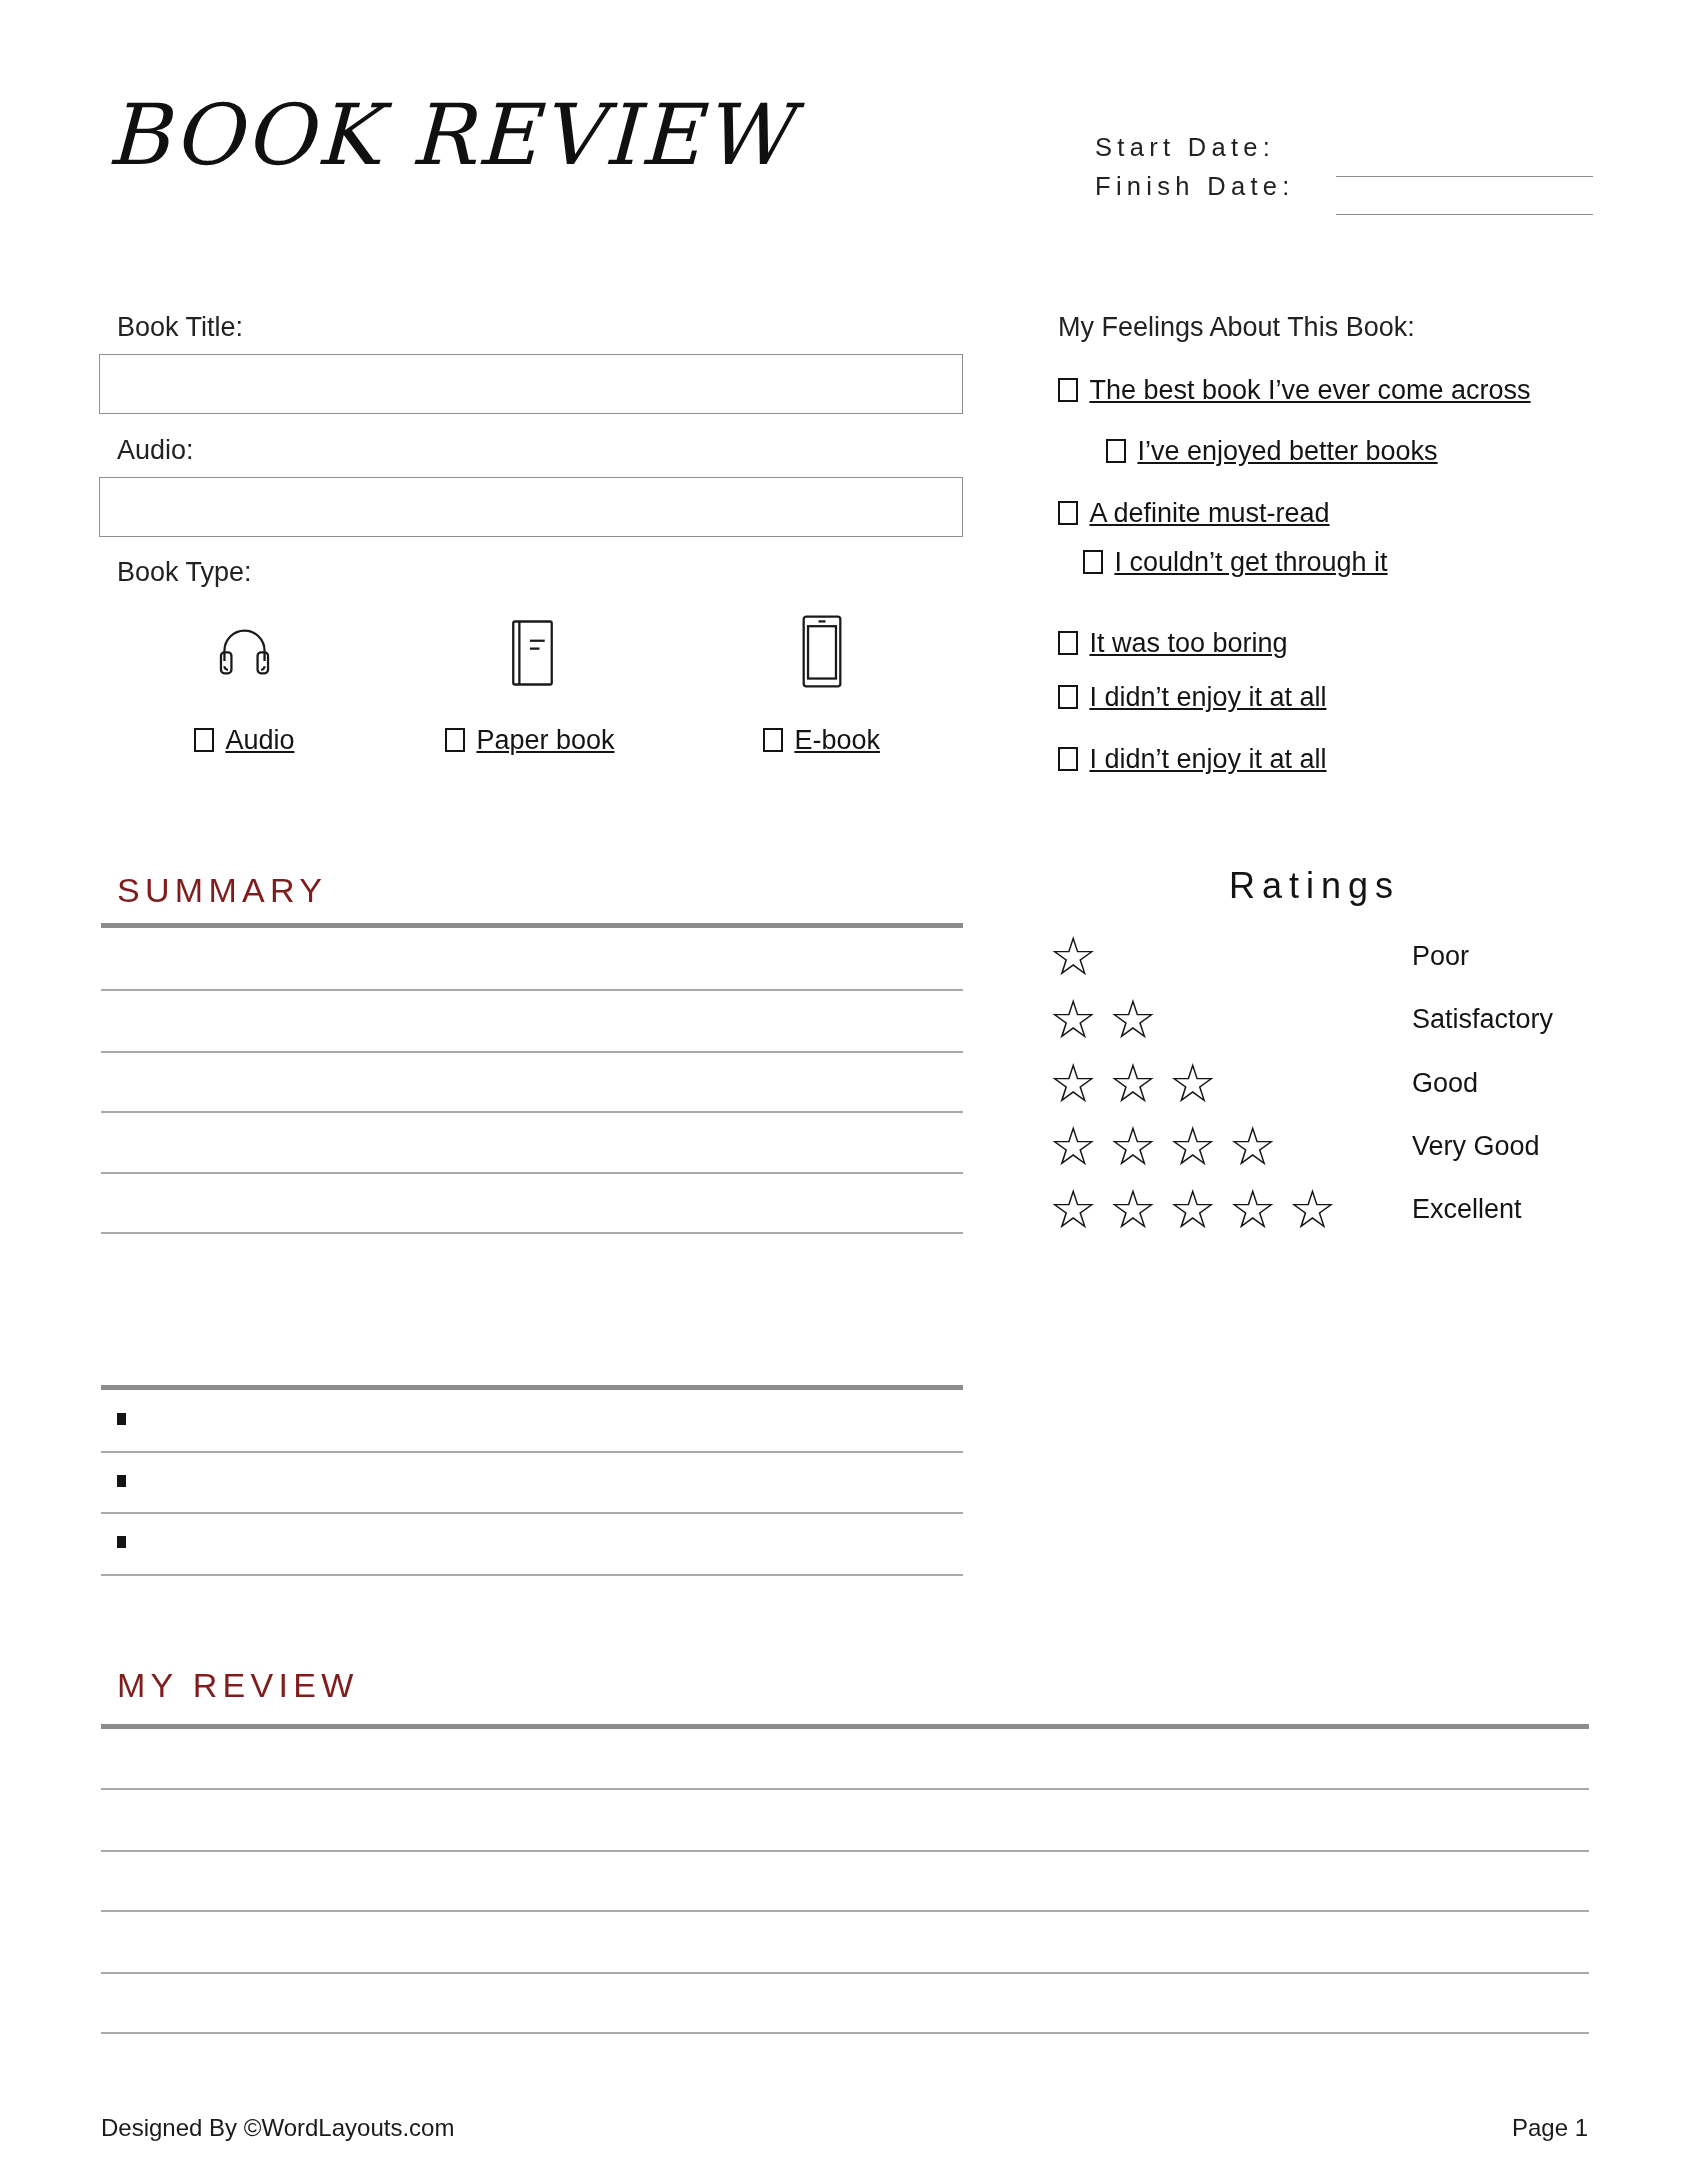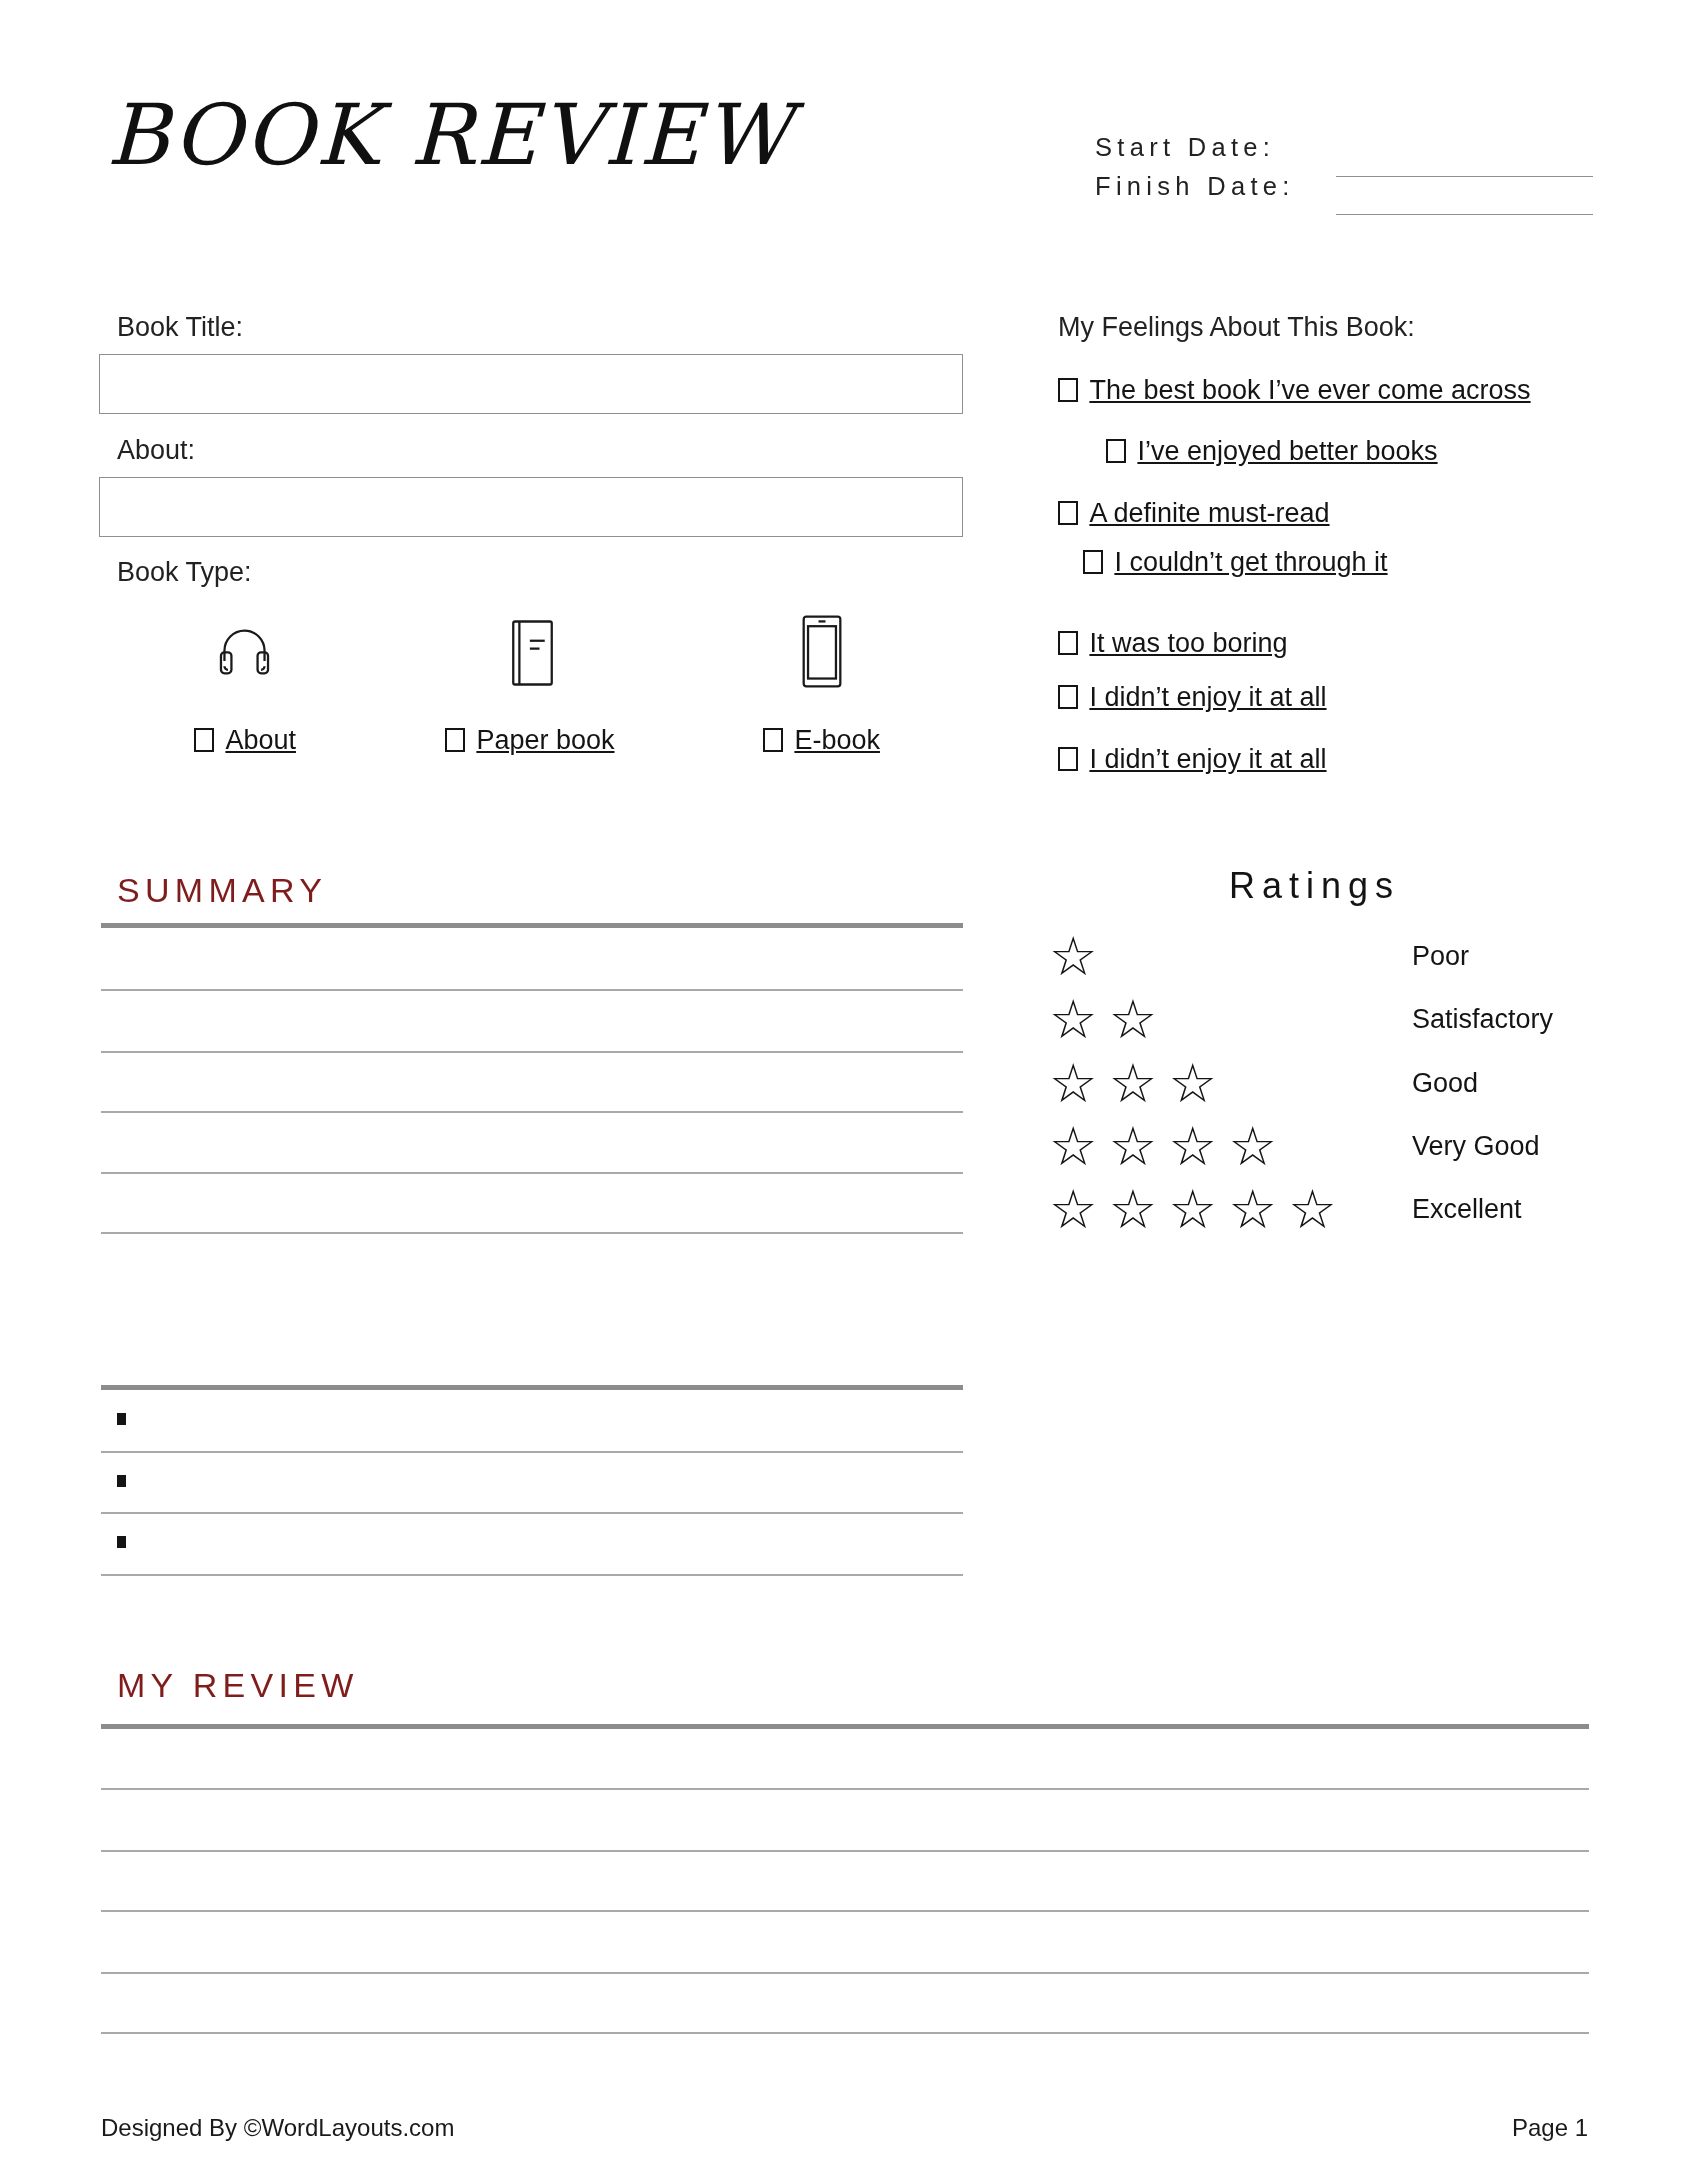--- a/index.html
+++ b/index.html
@@ -77,21 +77,21 @@
   <div class="doc-title">BOOK REVIEW</div>
 
   <div class="date-label" style="top:133px;">Start Date:</div>
   <div class="date-line" style="top:176px;"></div>
   <div class="date-label" style="top:172px;">Finish Date:</div>
   <div class="date-line" style="top:214px;"></div>
 
   <div class="field-label" style="left:117px; top:312px;">Book Title:</div>
   <div class="input-box" style="left:99px; top:354px; width:862px; height:58px;"></div>
 
-  <div class="field-label" style="left:117px; top:435px;">About:</div>
+  <div class="field-label" style="left:117px; top:435px;">Audio:</div>
   <div class="input-box" style="left:99px; top:477px; width:862px; height:58px;"></div>
 
   <div class="field-label" style="left:117px; top:557px;">Book Type:</div>
 
   <div class="icon" style="left:214px; top:621px;">
     <svg width="61" height="61" viewBox="0 0 70 70" fill="none" stroke="#1a1a1a" stroke-width="2.6">
       <path d="M12 46 L12 34 a23 23 0 0 1 46 0 L58 46"></path>
       <rect x="8" y="36" width="12" height="24" rx="4"></rect>
       <rect x="50" y="36" width="12" height="24" rx="4"></rect>
       <path d="M12 52 a4 4 0 0 0 4 4"></path>
@@ -108,21 +108,21 @@
   </div>
   <div class="icon" style="left:799px; top:614px;">
     <svg width="46" height="75" viewBox="0 0 52 86" fill="none" stroke="#1a1a1a" stroke-width="2.6">
       <rect x="5" y="3" width="42" height="80" rx="3"></rect>
       <rect x="10" y="14" width="32" height="60"></rect>
       <line x1="22" y1="8.5" x2="30" y2="8.5"></line>
     </svg>
   </div>
 
   <div class="check-item" style="left:194px; top:725px;">
-    <span class="cb"></span><span>About</span>
+    <span class="cb"></span><span>Audio</span>
   </div>
   <div class="check-item" style="left:445px; top:725px;">
     <span class="cb"></span><span>Paper book</span>
   </div>
   <div class="check-item" style="left:763px; top:725px;">
     <span class="cb"></span><span>E-book</span>
   </div>
 
   <div class="field-label" style="left:1058px; top:312px;">My Feelings About This Book:</div>
 

